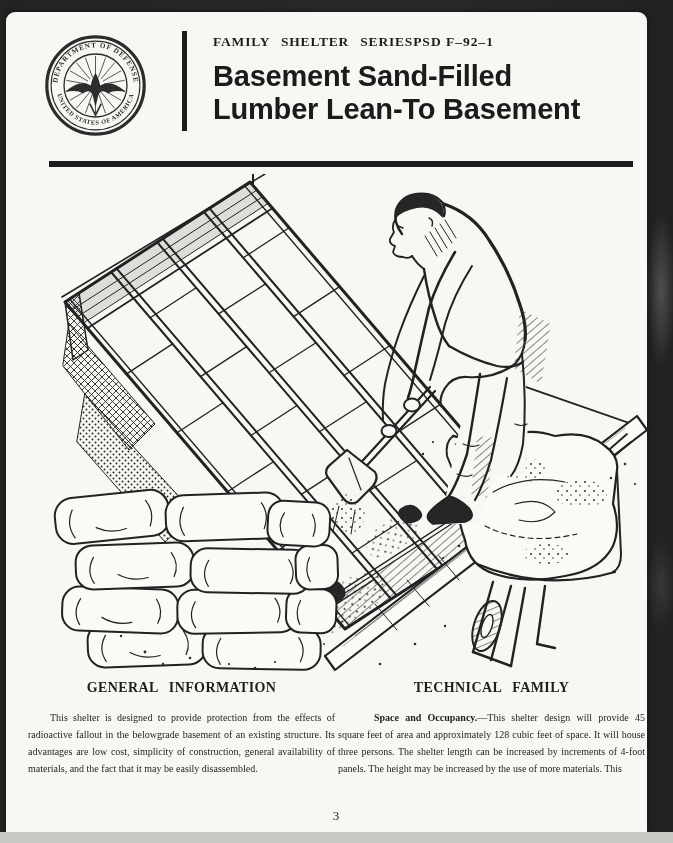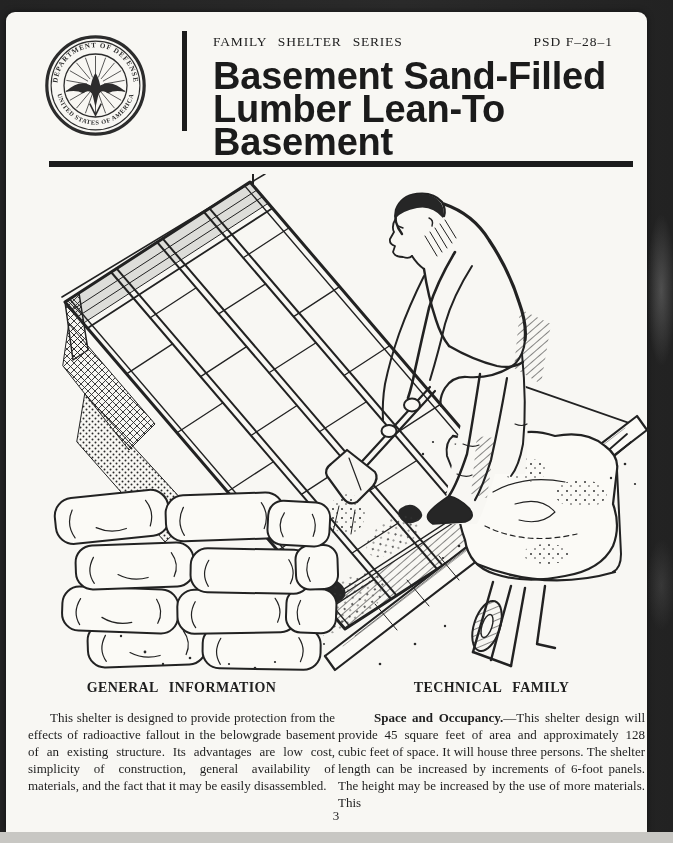--- a/index.html
+++ b/index.html
@@ -9,33 +9,33 @@
   .right-smudge{position:absolute;right:0;top:215px;width:26px;height:150px;
          background:radial-gradient(ellipse at 55% 50%, rgba(150,150,150,.38), rgba(0,0,0,0) 72%);}
   .right-smudge2{position:absolute;right:0;top:540px;width:26px;height:90px;
          background:radial-gradient(ellipse at 55% 50%, rgba(130,130,130,.22), rgba(0,0,0,0) 72%);}
   .bottom-strip{position:absolute;left:0;bottom:0;width:100%;height:11px;background:#c8c7c3;}
   .page{position:absolute;left:6px;top:12px;width:641px;height:820px;background:#f8f7f3;
         border-radius:9px 9px 0 0;box-shadow:0 0 6px rgba(0,0,0,.55);}
   .seal{position:absolute;left:37px;top:21px;width:105px;height:105px;}
   .vbar{position:absolute;left:176px;top:19px;width:5px;height:100px;background:#1c1c1c;}
   .hgroup{position:absolute;left:207px;top:22px;width:400px;}
-  .series-row{display:flex;justify-content:space-between;align-items:baseline;
-        font-weight:normal;font-size:13.5px;color:#1d1d1d;}
+  .series-row{display:flex;justify-content:flex-start;align-items:baseline;
+        font-weight:bold;font-size:13.5px;color:#1d1d1d;}
   .series-label{letter-spacing:.8px;word-spacing:7px;}
   .doc-number{letter-spacing:1px;}
   .title{margin-top:10px;font-family:"Liberation Sans",sans-serif;font-weight:bold;
-        font-size:38px;line-height:33px;color:#1b1b1b;letter-spacing:-.2px;}
+        font-size:29px;line-height:33px;color:#1b1b1b;letter-spacing:-.2px;}
   .rule{position:absolute;left:43px;top:149px;width:584px;height:6px;background:#1b1b1b;}
   .illus{position:absolute;left:19px;top:162px;width:624px;height:505px;}
   .sections{position:absolute;left:22px;top:668px;width:622px;display:flex;gap:3px;color:#1e1e1e;}
   .col{width:307px;}
   .col h3{margin:0 0 13px 0;text-align:center;font-size:14px;font-weight:bold;
         letter-spacing:.4px;word-spacing:7px;}
-  .col p{margin:0;font-size:13px;line-height:17px;text-align:justify;}
+  .col p{margin:0;font-size:10px;line-height:17px;text-align:justify;}
   .col p.indent{text-indent:22px;}
   .lead{font-weight:bold;margin-left:36px;}
   .pagenum{position:absolute;left:0;top:796px;width:660px;text-align:center;font-size:13px;color:#222;}
   svg line, svg path, svg circle, svg ellipse, svg rect, svg polygon{vector-effect:non-scaling-stroke;}
 </style>
 </head>
 <body>
 
 <div class="stage">
   <div class="right-smudge"></div>
@@ -79,21 +79,21 @@
       <text font-size="6.6" font-weight="bold" fill="#2b2b2b" letter-spacing=".6" font-family="Liberation Serif, serif">
         <textPath href="#sealBotArc" startOffset="50%" text-anchor="middle">UNITED STATES OF AMERICA</textPath>
       </text>
     </svg>
 
     <div class="vbar"></div>
 
     <div class="hgroup">
       <div class="series-row">
         <span class="series-label">FAMILY SHELTER SERIES</span>
-        <span class="doc-number">PSD F–28–1</span>
+        <span class="doc-number">PSD F–92–1</span>
       </div>
       <div class="title">
         <div>Basement Sand-Filled</div>
         <div>Lumber Lean-To Basement</div>
       </div>
     </div>
 
     <div class="rule"></div>
 
     <svg class="illus" viewBox="0 0 624 505" fill="none" stroke="#222" stroke-width="2" stroke-linecap="round" stroke-linejoin="round" aria-label="Line drawing of a man shoveling sand into the compartments of an inclined sand-filled lumber lean-to shelter panel, with a stack of sandbags at lower left and a wheelbarrow heaped with sand at lower right.">
@@ -289,21 +289,21 @@
       </g>
     </svg>
 
     <div class="sections">
       <div class="col">
         <h3>GENERAL INFORMATION</h3>
         <p class="indent">This shelter is designed to provide protection from the effects of radioactive fallout in the belowgrade basement of an existing structure. Its advantages are low cost, simplicity of construction, general availability of materials, and the fact that it may be easily disassembled.</p>
       </div>
       <div class="col">
         <h3>TECHNICAL FAMILY</h3>
-        <p><span class="lead">Space and Occupancy.</span><span>—This shelter design will provide 45 square feet of area and approximately 128 cubic feet of space. It will house three persons. The shelter length can be increased by increments of 6-foot panels. The height may be increased by the use of more materials. This</span></p>
+        <p><span class="lead">Space and Occupancy.</span><span>—This shelter design will provide 45 square feet of area and approximately 128 cubic feet of space. It will house three persons. The shelter length can be increased by increments of 4-foot panels. The height may be increased by the use of more materials. This</span></p>
       </div>
     </div>
 
     <div class="pagenum">3</div>
   </div>
 
   <div class="bottom-strip"></div>
 </div>
 
 </body></html>

